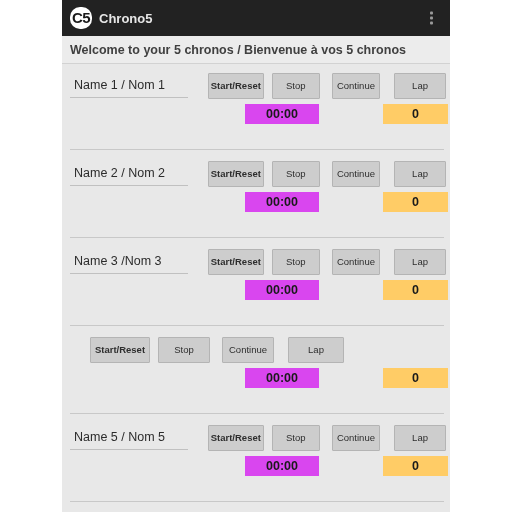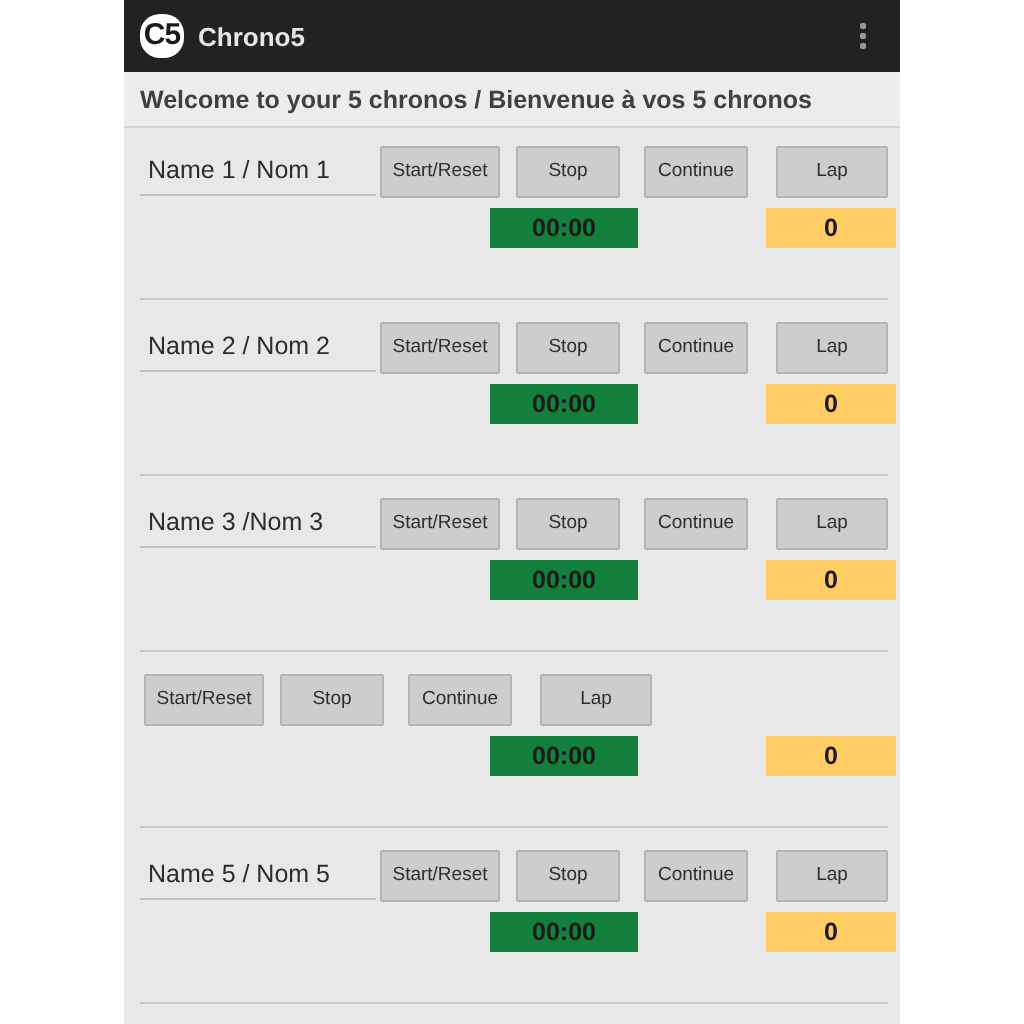--- a/index.html
+++ b/index.html
@@ -113,37 +113,37 @@
     border-radius: 1px;
     font-family: "Liberation Sans", sans-serif;
     font-size: 9.5px;
     color: #2e2e2e;
     height: 26px;
     cursor: pointer;
     text-align: center;
     line-height: 24px;
     padding: 0;
   }
-  .btn-start  { width: 60px; margin-left: 2px; }
+  .btn-start  { width: 60px; margin-left: 20px; font-weight: bold; }
   .btn-stop   { width: 52px; margin-left: 8px; }
   .btn-cont   { width: 52px; margin-left: 12px; }
   .btn-lap    { width: 56px; margin-left: 14px; }
 
   .row-bottom {
     position: relative;
     height: 24px;
     margin-top: 4px;
   }
   .timer-box {
     position: absolute;
     left: 183px;
     top: 0;
     width: 74px;
     height: 20px;
-    background: #15803d;
+    background: #d946ef;
     color: #1a1a1a;
     font-size: 12.5px;
     font-weight: bold;
     text-align: center;
     line-height: 20px;
   }
   .lap-box {
     position: absolute;
     left: 321px;
     top: 0;

